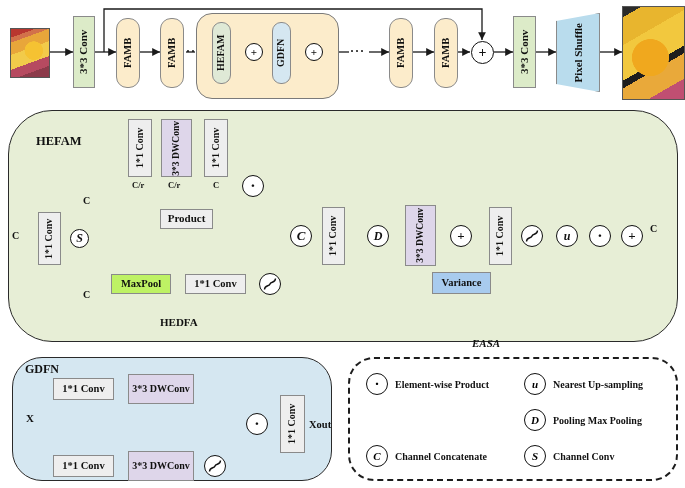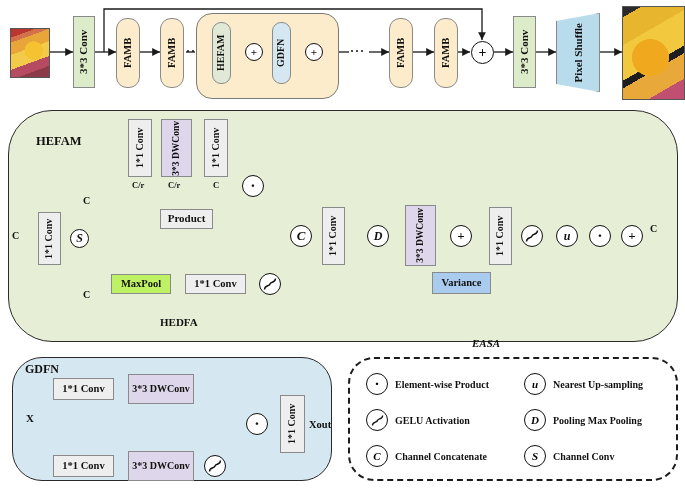--- a/index.html
+++ b/index.html
@@ -298,28 +298,20 @@
 
   <div class="legend-row" style="left:366px;top:373px;">
     <span class="lcirc" style="font-size:15px;line-height:0;">·</span>
     <span class="legend-txt">Element-wise Product</span>
   </div>
   <div class="legend-row" style="left:524px;top:373px;">
     <span class="lcirc" style="font-style:italic;">u</span>
     <span class="legend-txt">Nearest Up-sampling</span>
   </div>
 
-  <div class="legend-row" style="left:366px;top:409px;">
-    <span class="lcirc">
-      <svg width="13" height="13" viewBox="0 0 14 14">
-        <path d="M1.5,12.5 C1.5,8 6.5,9.5 7,7 C7.5,4.5 12.5,6 12.5,1.5" stroke="#111" stroke-width="1.4" fill="none"></path>
-      </svg>
-    </span>
-    <span class="legend-txt">GELU Activation</span>
-  </div>
   <div class="legend-row" style="left:524px;top:409px;">
     <span class="lcirc" style="font-style:italic;">D</span>
     <span class="legend-txt">Pooling Max Pooling</span>
   </div>
 
   <div class="legend-row" style="left:366px;top:445px;">
     <span class="lcirc" style="font-style:italic;">C</span>
     <span class="legend-txt">Channel Concatenate</span>
   </div>
   <div class="legend-row" style="left:524px;top:445px;">

